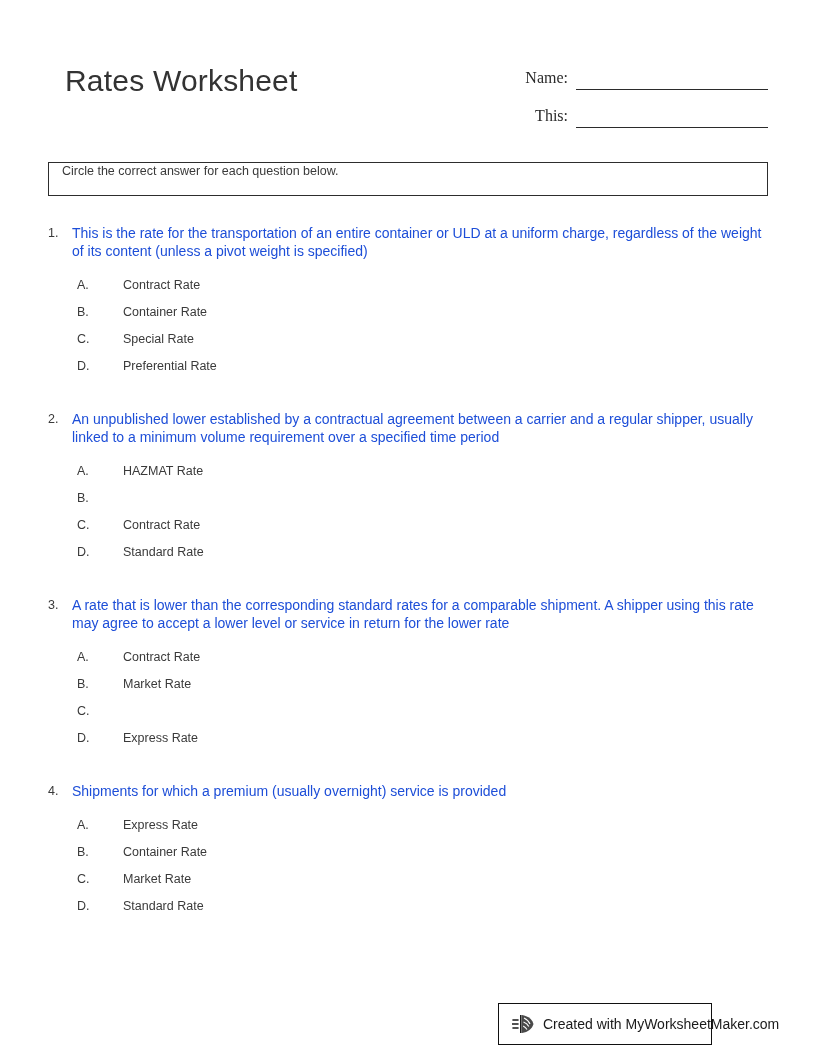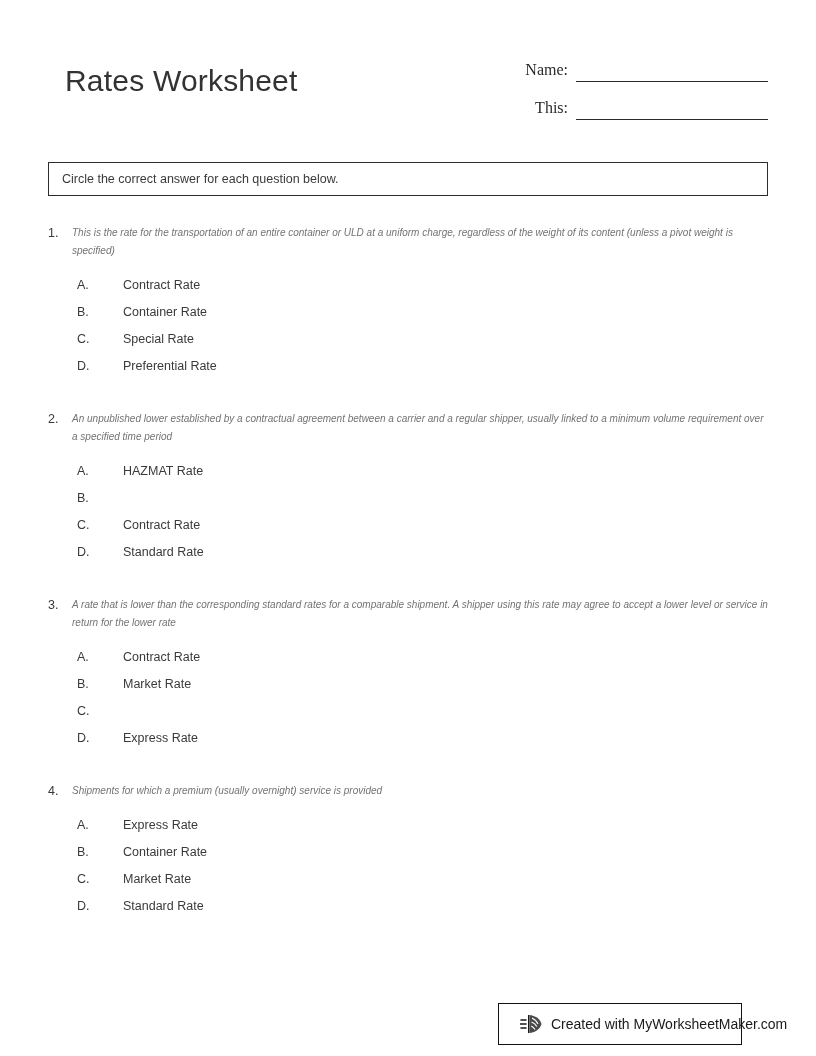--- a/index.html
+++ b/index.html
@@ -41,21 +41,21 @@
     font-size: 30px;
     font-weight: 300;
     letter-spacing: 0.2px;
     color: #333333;
     line-height: 40px;
     white-space: nowrap;
   }
   .name-date-block {
     position: absolute;
     right: 0;
-    top: 0;
+    top: 8px;
     width: 256px;
   }
   .field-row {
     display: flex;
     align-items: flex-end;
     justify-content: flex-end;
     height: 38px;
   }
   .field-label {
     font-family: "Liberation Serif", serif;
@@ -76,21 +76,21 @@
   .instruction-box {
     position: absolute;
     left: 48px;
     top: 162px;
     width: 720px;
     height: 34px;
     box-sizing: border-box;
     border: 1px solid #2d2d2d;
     background: #ffffff;
     display: flex;
-    align-items: center;
+    align-items: flex-start;
   }
   .instruction-text {
     padding-left: 13px;
     font-size: 12.5px;
     line-height: 16px;
     color: #3a3a3a;
   }
 
   
   .questions {
@@ -108,25 +108,24 @@
   }
   .question-number {
     flex: 0 0 24px;
     font-size: 12.5px;
     line-height: 18px;
     color: #3a3a3a;
     text-align: left;
   }
   .question-text {
     flex: 1 1 auto;
-    font-size: 10px;
-    line-height: 18px;
-    color: #737373;
+    font-size: 14px;
+    line-height: 18px;
+    color: #1d4ed8;
     text-align: left;
-    font-style: italic;
   }
   .options {
     margin-top: 16px;
     padding-left: 29px;
   }
   .option-row {
     display: flex;
     align-items: baseline;
     height: 27px;
   }
@@ -142,28 +141,28 @@
     line-height: 18px;
     color: #3a3a3a;
     margin-left: 24px;
   }
 
   
   .footer-badge {
     position: absolute;
     left: 498px;
     top: 1003px;
-    width: 244px;
+    width: 214px;
     height: 42px;
     box-sizing: border-box;
     border: 1px solid #111111;
     background: #ffffff;
     display: flex;
     align-items: center;
-    padding-left: 20px;
+    padding-left: 12px;
   }
   .footer-logo {
     flex: 0 0 26px;
     height: 24px;
     display: flex;
     align-items: center;
     justify-content: center;
   }
   .footer-text {
     font-size: 14px;

